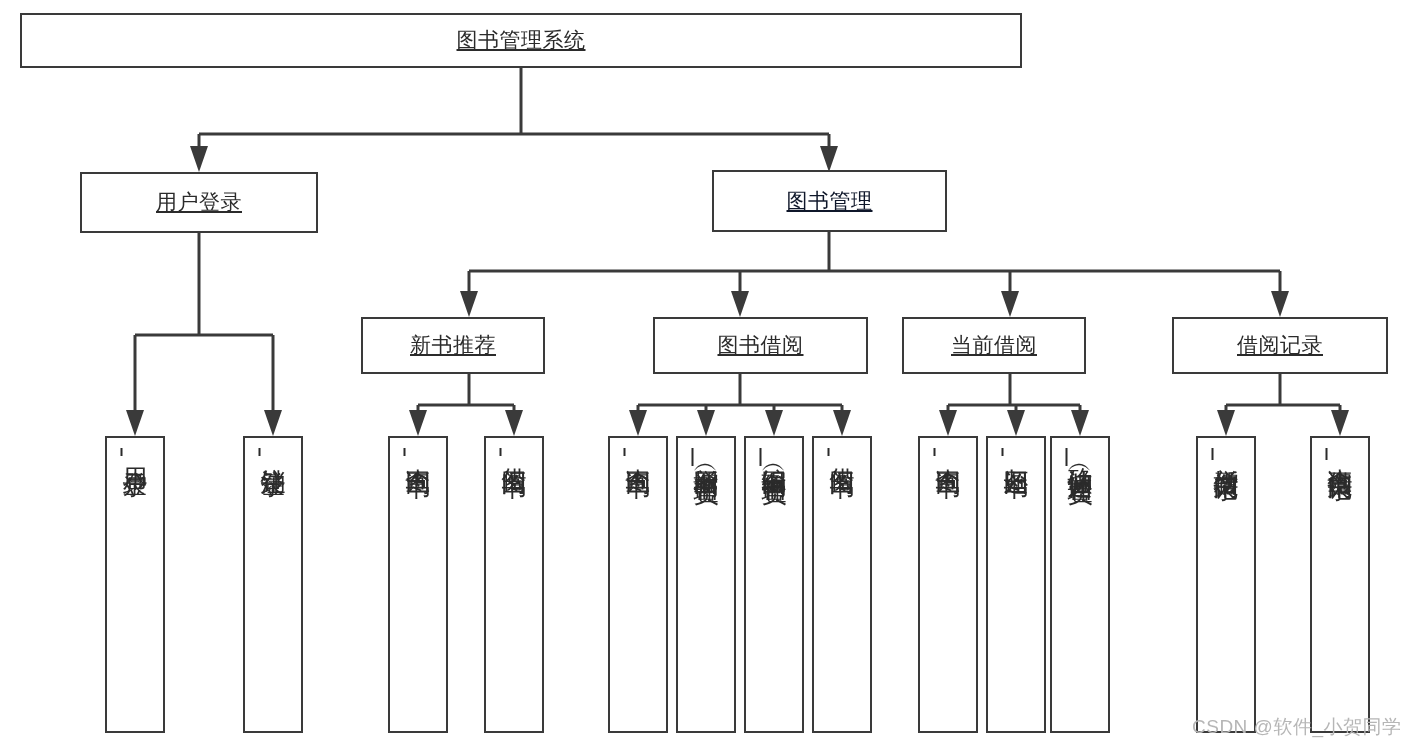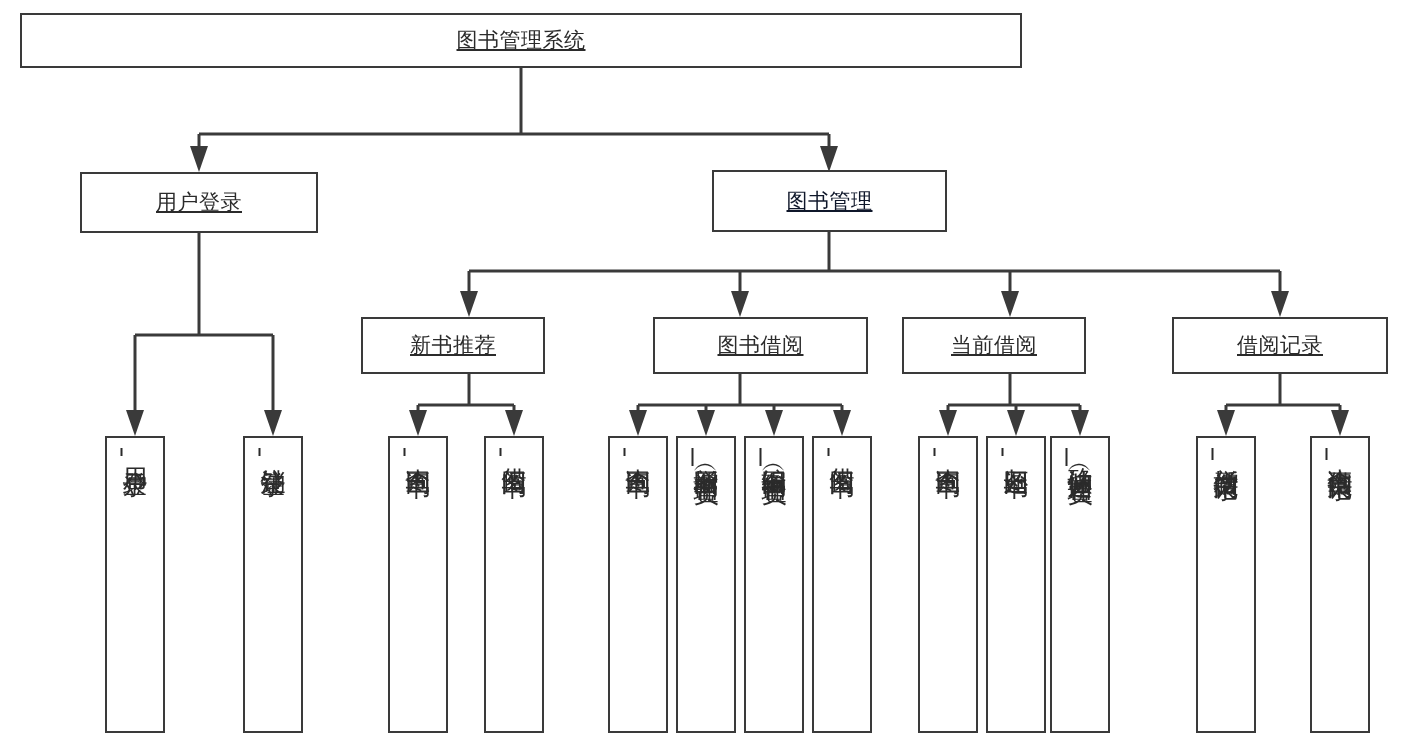--- a/index.html
+++ b/index.html
@@ -180,13 +180,14 @@
       <div class="node vert" style="left: 1050px; top: 436px; width: 60px; height: 297px; border-color: rgb(58, 58, 58); color: rgb(43, 43, 43);">
         <span class="label">确认归还（管理员）</span>
       </div>
       <div class="node vert" style="left: 1196px; top: 436px; width: 60px; height: 297px; border-color: rgb(58, 58, 58); color: rgb(43, 43, 43);">
         <span class="label">新增借阅记录</span>
       </div>
       <div class="node vert" style="left: 1310px; top: 436px; width: 60px; height: 297px; border-color: rgb(58, 58, 58); color: rgb(43, 43, 43);">
         <span class="label">查询借阅记录</span>
       </div>
     </div>
+  <div class="watermark" style="left: 1192px; top: 714px; color: rgb(182, 182, 182);">CSDN @软件_小贺同学</div>
 </div>
 
 </body></html>

